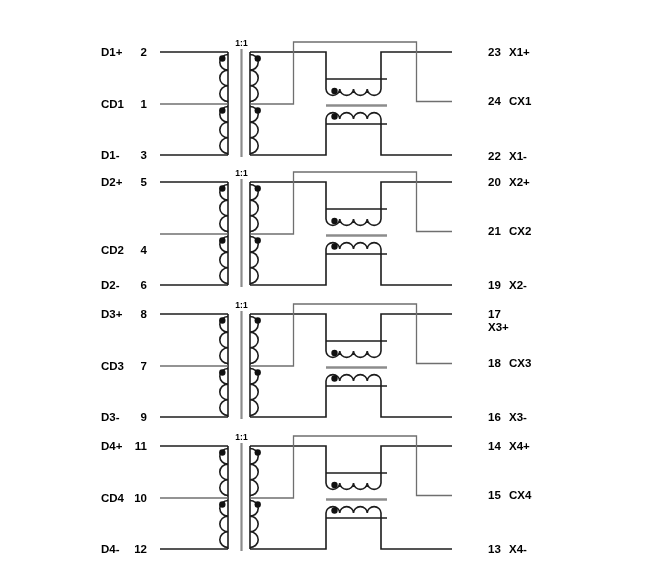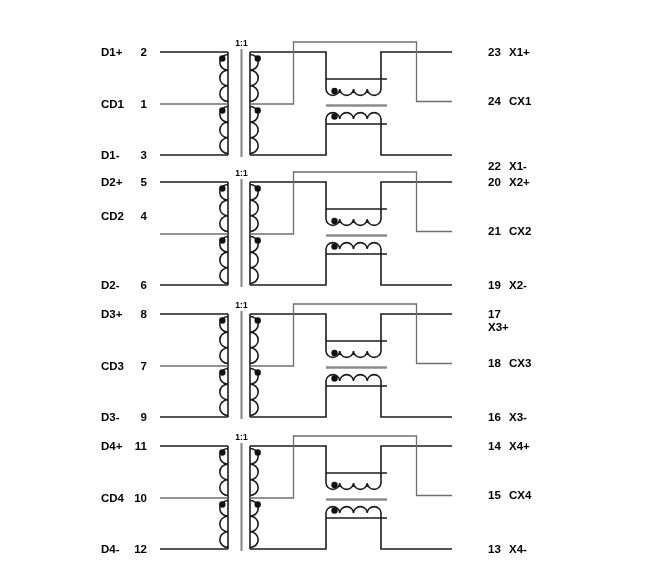--- a/index.html
+++ b/index.html
@@ -145,30 +145,30 @@
       <span>3</span>
     </div>
     <div class="pin-row pin-row-right" style="top: 45.5px;">
       <span class="pin-number">23</span>
       <span>X1+</span>
     </div>
     <div class="pin-row pin-row-right" style="top: 95px;">
       <span class="pin-number">24</span>
       <span>CX1</span>
     </div>
-    <div class="pin-row pin-row-right" style="top: 160px;">
+    <div class="pin-row pin-row-right" style="top: 150px;">
       <span class="pin-number">22</span>
       <span>X1-</span>
     </div>
     <div class="ratio-label" style="top: 169px;">1:1</div>
     <div class="pin-row pin-row-left" style="top: 175.5px;">
       <span>D2+</span>
       <span>5</span>
     </div>
-    <div class="pin-row pin-row-left" style="top: 210px; align-items: center;">
+    <div class="pin-row pin-row-left" style="top: 244px; align-items: center;">
       <span>CD2</span>
       <span>4</span>
     </div>
     <div class="pin-row pin-row-left" style="top: 278.5px;">
       <span>D2-</span>
       <span>6</span>
     </div>
     <div class="pin-row pin-row-right" style="top: 175.5px;">
       <span class="pin-number">20</span>
       <span>X2+</span>

